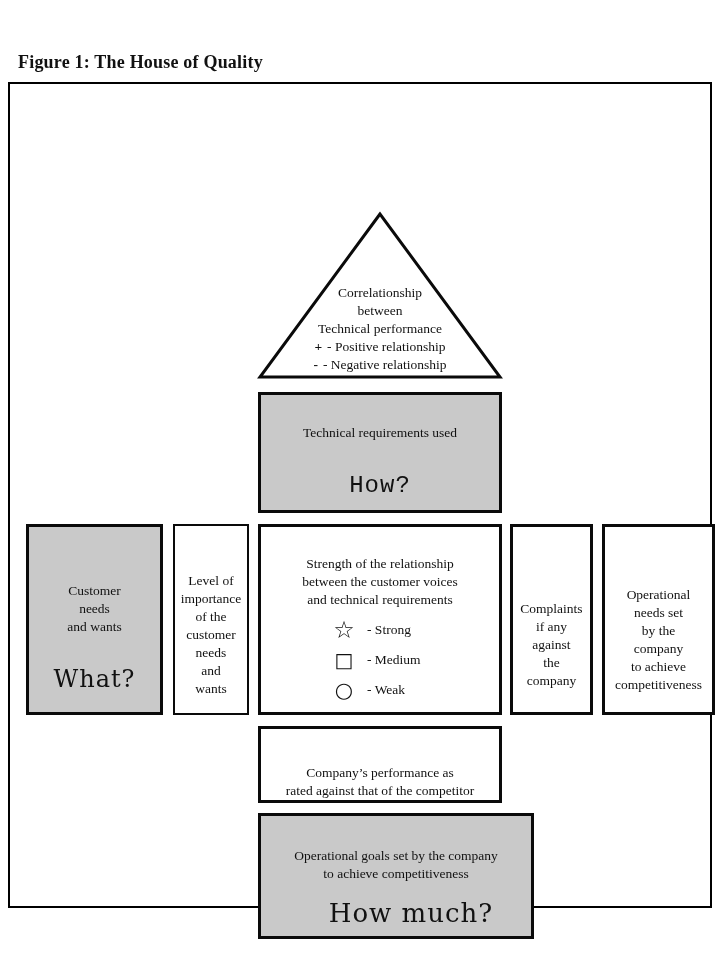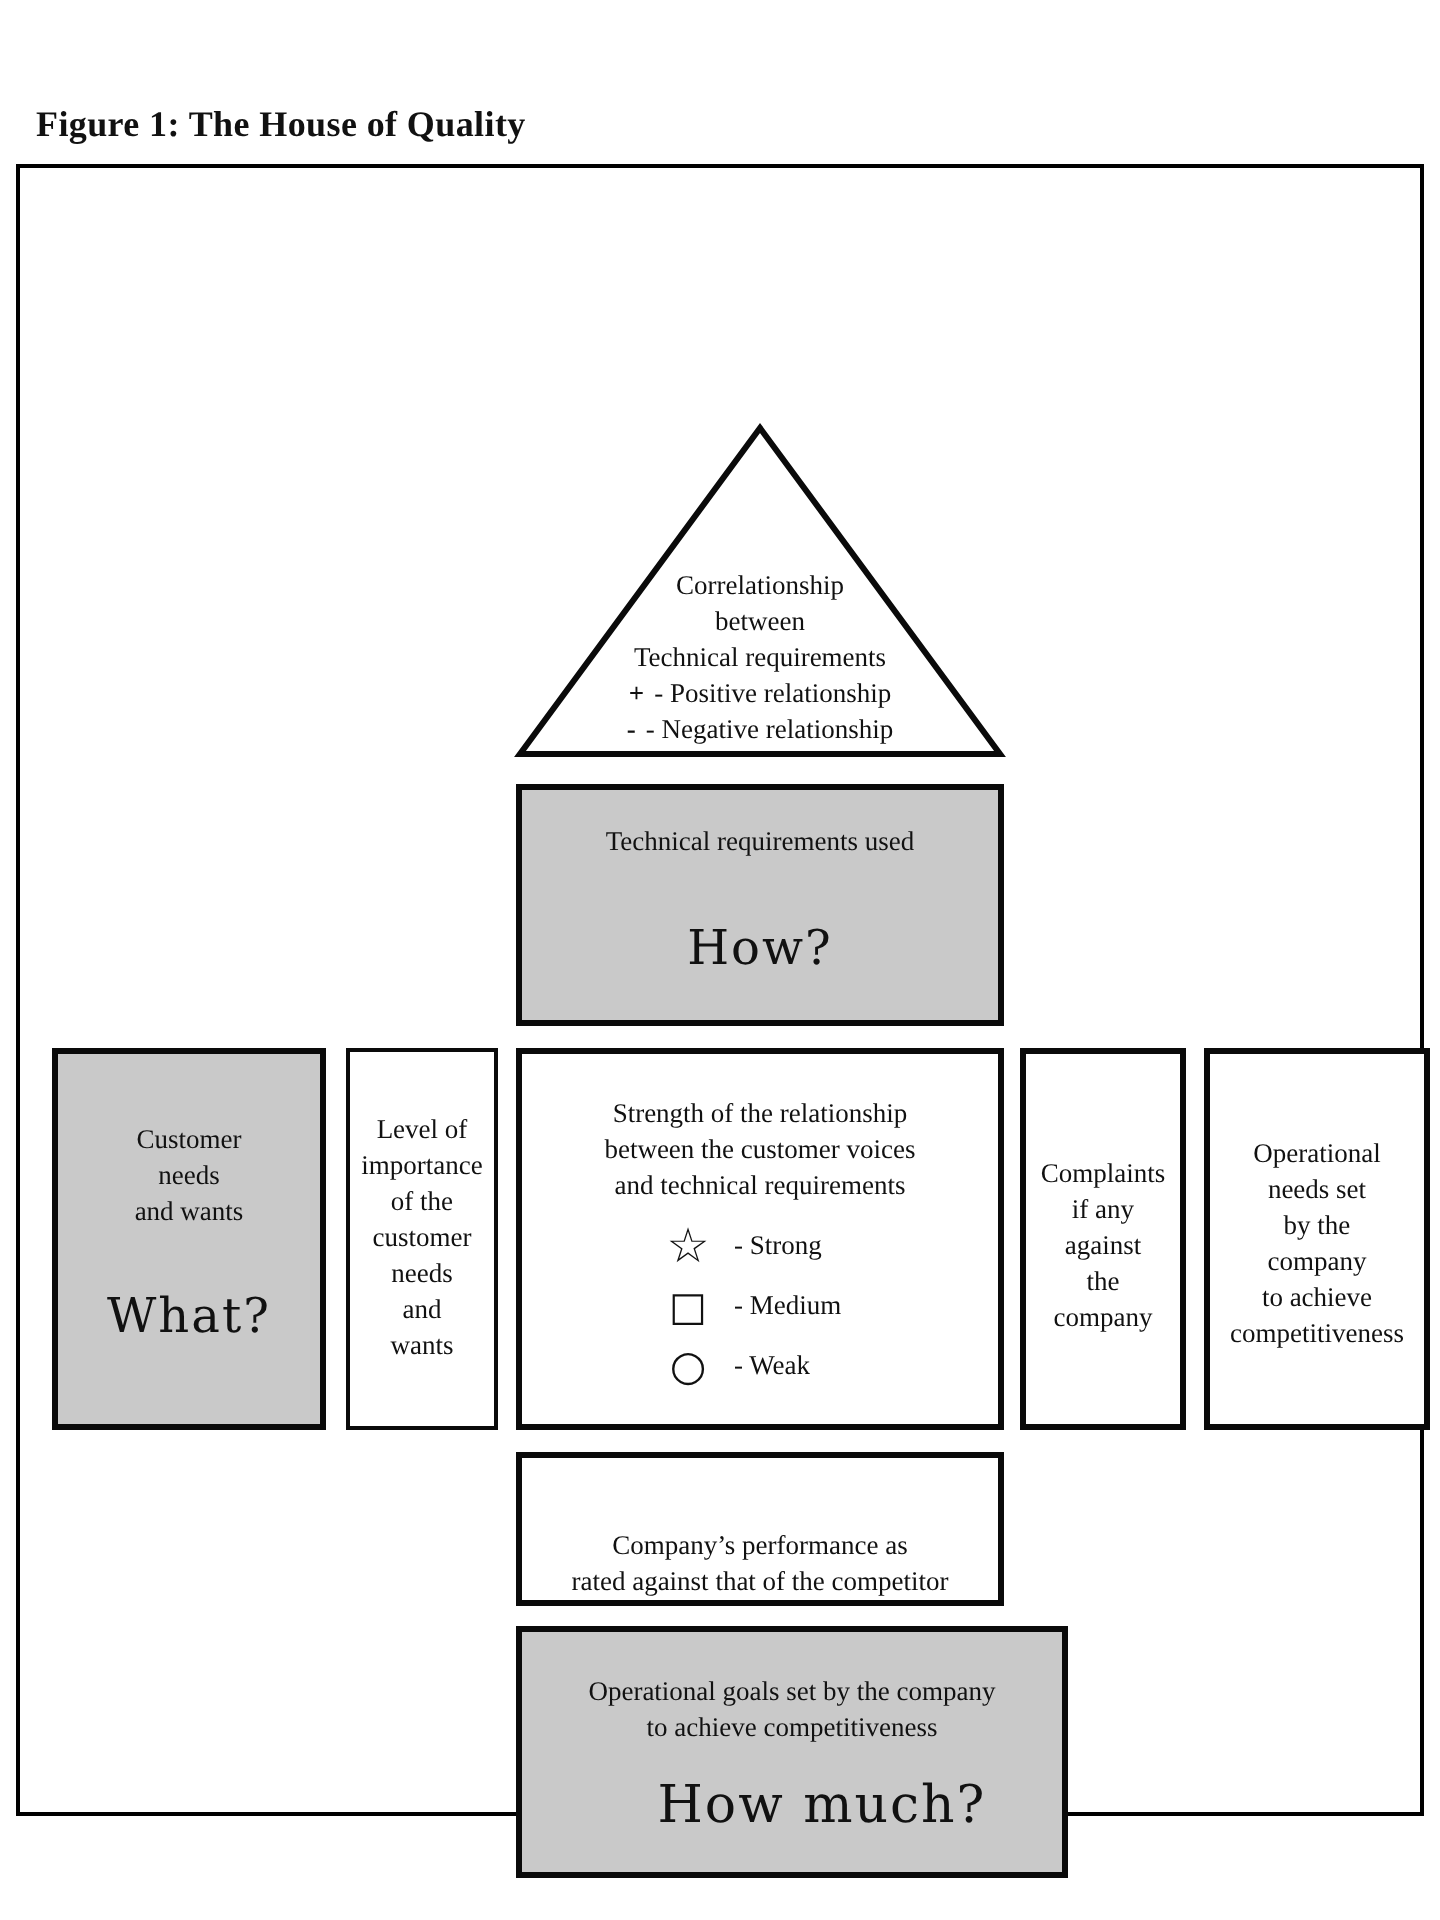--- a/index.html
+++ b/index.html
@@ -14,40 +14,40 @@
     font-size:18px;font-weight:bold;letter-spacing:.2px;
   }
   .outer{
     position:absolute;left:8px;top:82px;width:704px;height:826px;
     border:2px solid #000;box-sizing:border-box;background:#fff;
   }
   .abs{position:absolute;box-sizing:border-box;}
   .box{
     border:3px solid #0a0a0a;background:#fff;
     display:flex;flex-direction:column;align-items:center;
-    font-size:13.5px;line-height:18px;text-align:center;
+    font-size:13.5px;line-height:18px;text-align:center;justify-content:center;
   }
   .box.gray{background:#c9c9c9;}
   .box.thin{border-width:2px;}
   .biglabel{
     font-family:"DejaVu Serif", serif;
     font-size:24px;letter-spacing:1px;line-height:26px;
   }
   
   .roof{left:246px;top:126px;width:248px;height:171px;}
   .roof svg{position:absolute;left:0;top:0;}
   .roof-text{
     position:absolute;left:0;right:0;bottom:7px;
     font-size:13.5px;line-height:18px;text-align:center;
   }
   .roof-legend b{font-family:"Liberation Serif",serif;font-weight:bold;margin-right:5px;}
   
   .how-box{left:248px;top:308px;width:244px;height:121px;}
   .how-box .lines{margin-top:17px;}
-  .how-box .biglabel{margin-top:31px;}
+  .how-box .biglabel{margin-top:31px;font-family:Liberation Mono, monospace;}
   .what-box{left:16px;top:440px;width:137px;height:191px;}
   .what-box .lines{margin-top:34px;}
   .what-box .biglabel{margin-top:30px;}
   .importance-box{left:163px;top:440px;width:76px;height:191px;}
   .importance-box .lines{margin-top:30px;}
   .rel-box{left:248px;top:440px;width:244px;height:191px;}
   .rel-box .lines{margin-top:21px;}
   .rel-legend{margin-top:6px;width:100%;}
   .rel-row{display:flex;align-items:center;height:30px;padding-left:70px;}
   .rel-sym{
@@ -76,21 +76,21 @@
 
   <div class="outer">
 
     <div class="abs roof">
       <svg width="248" height="171" viewBox="0 0 248 171">
         <polygon points="124,4 4,167 244,167" fill="#ffffff" stroke="#0a0a0a" stroke-width="3"></polygon>
       </svg>
       <div class="roof-text">
         <div>Correlationship</div>
         <div>between</div>
-        <div>Technical requirements</div>
+        <div>Technical performance</div>
         <div class="roof-legend"><b>+</b><span>- Positive  relationship</span></div>
         <div class="roof-legend"><b>-</b><span>- Negative relationship</span></div>
       </div>
     </div>
 
     <div class="abs box gray how-box">
       <div class="lines">
         <div>Technical requirements used</div>
       </div>
       <div class="biglabel">How?</div>

